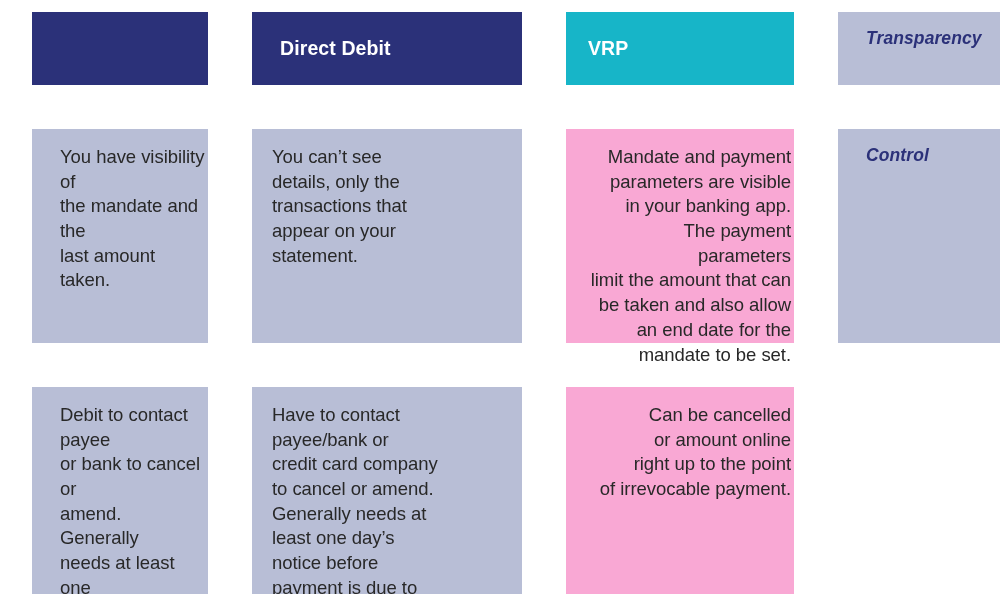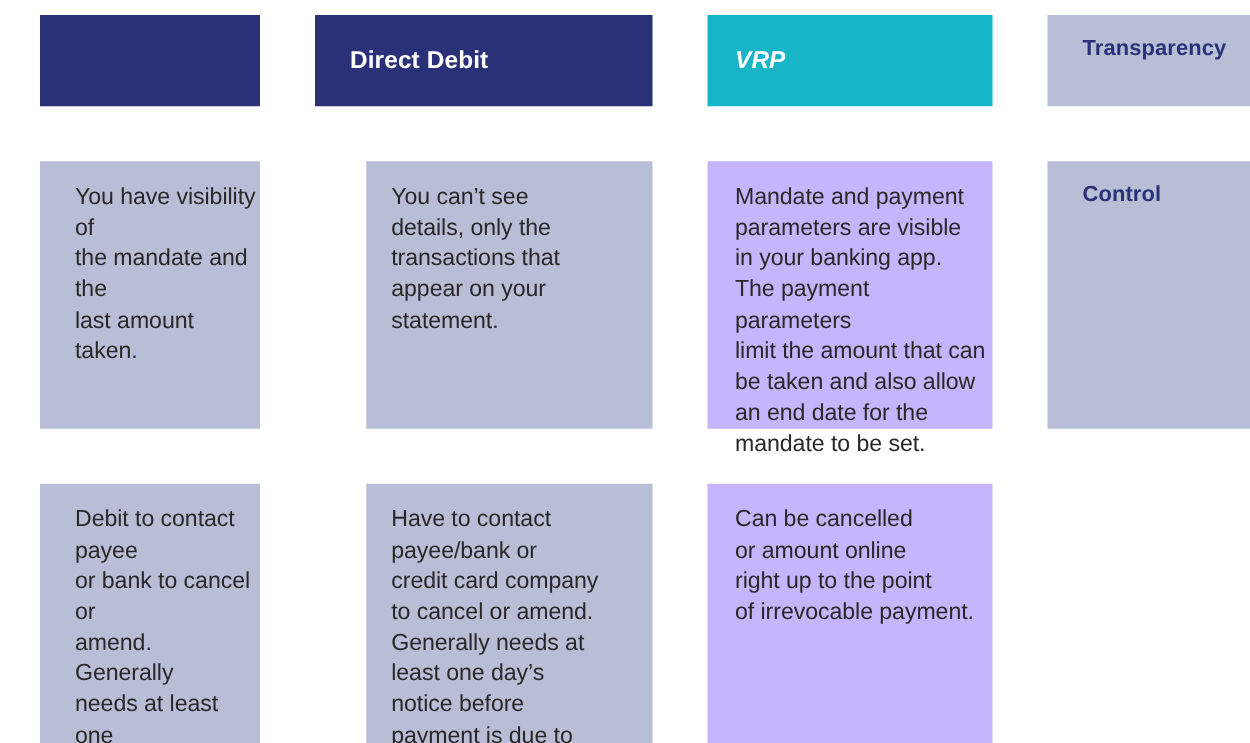--- a/index.html
+++ b/index.html
@@ -34,55 +34,55 @@
     align-items: center;
     padding: 0 0 0 28px;
     box-sizing: border-box;
   }
   .hdr.corner {
     padding: 0;
   }
   .hdr.vrp {
     background: #17b5c8;
     padding-left: 22px;
-    font-style: italic;
   }
   .hdr-label {
     color: #ffffff;
     font-size: 19.5px;
     font-weight: bold;
     line-height: 1.18;
     letter-spacing: 0.1px;
     white-space: pre-line;
   }
 
   
   .cell {
     background: #b8bed6;
     box-sizing: border-box;
     padding: 16px 3px 0 28px;
   }
   .cell.rowlabel {
     padding: 16px 10px 0 28px;
   }
   .cell.teal {
-    background: #c4b5fd;
+    background: #f9a8d4;
     padding-left: 22px;
+    text-align: right;
   }
   .cell.cpa {
     padding-left: 20px;
-    margin-left: 41px;
   }
 
   .row-title {
     color: #2b3179;
     font-size: 17.5px;
     font-weight: bold;
     line-height: 1.2;
     letter-spacing: 0.1px;
+    font-style: italic;
   }
 
   .cell-text {
     color: #282828;
     font-size: 18.5px;
     line-height: 1.335;
     white-space: pre-line;
     letter-spacing: -0.05px;
   }
 </style>

